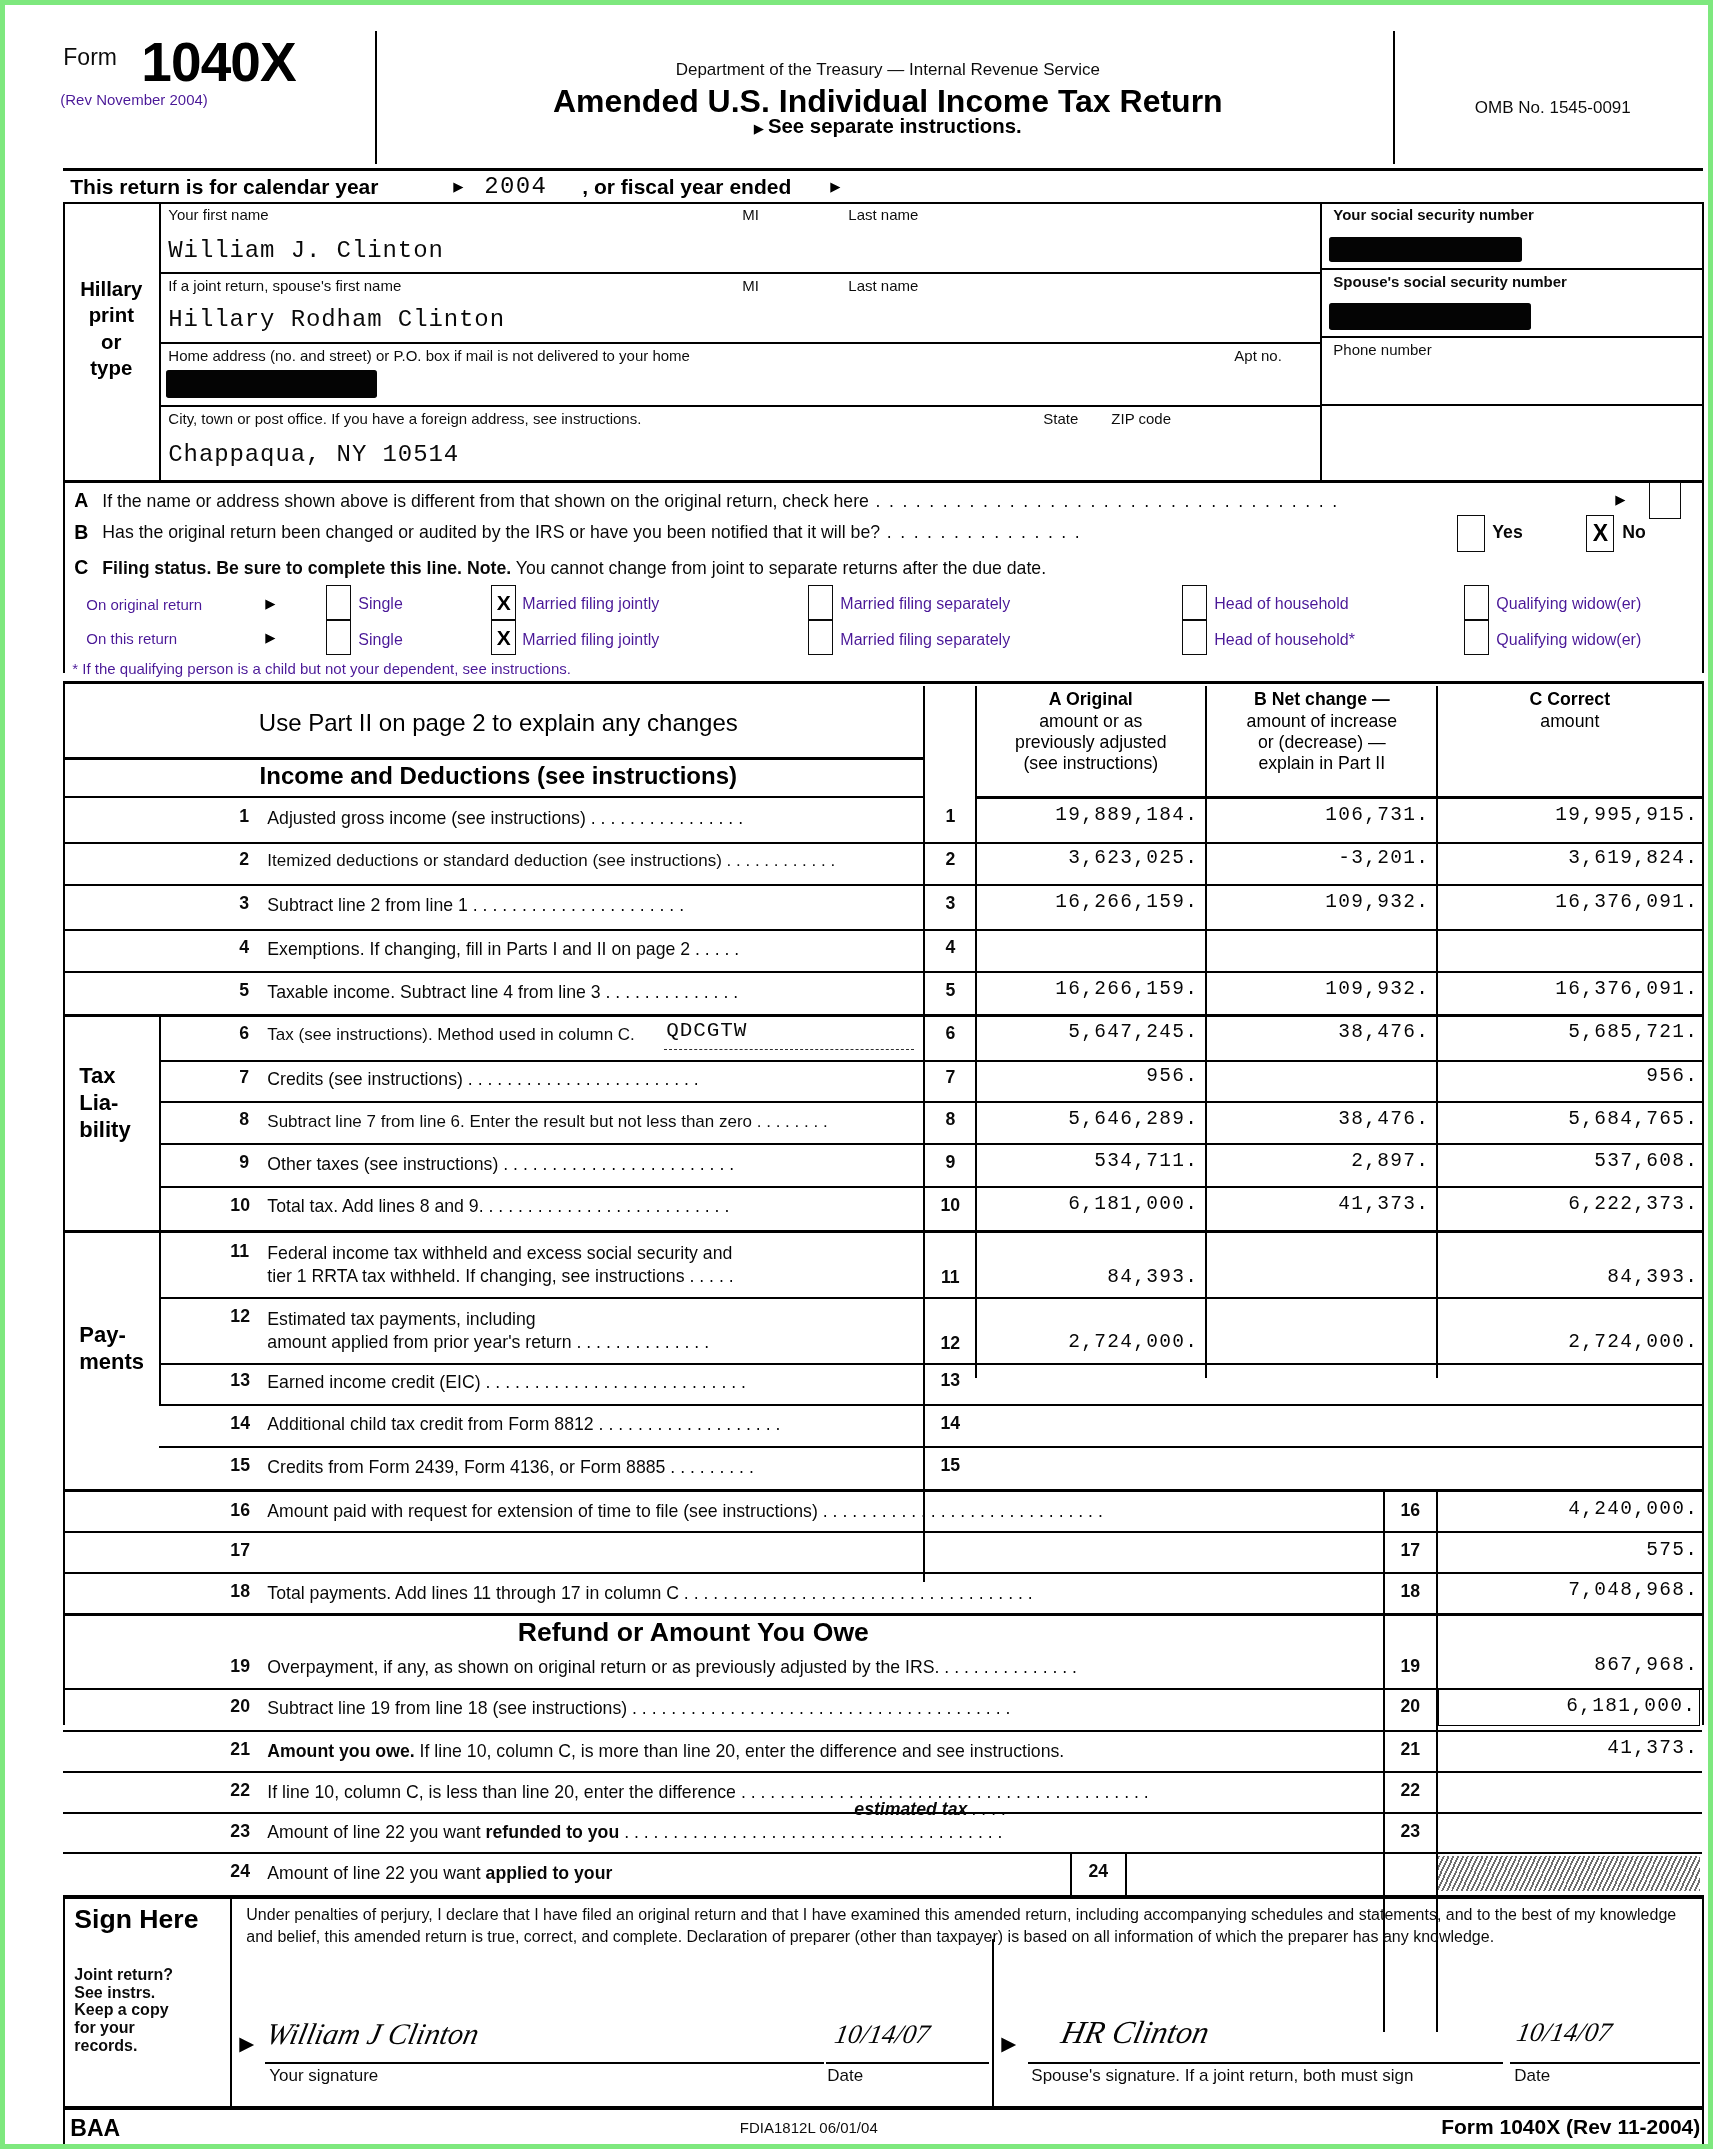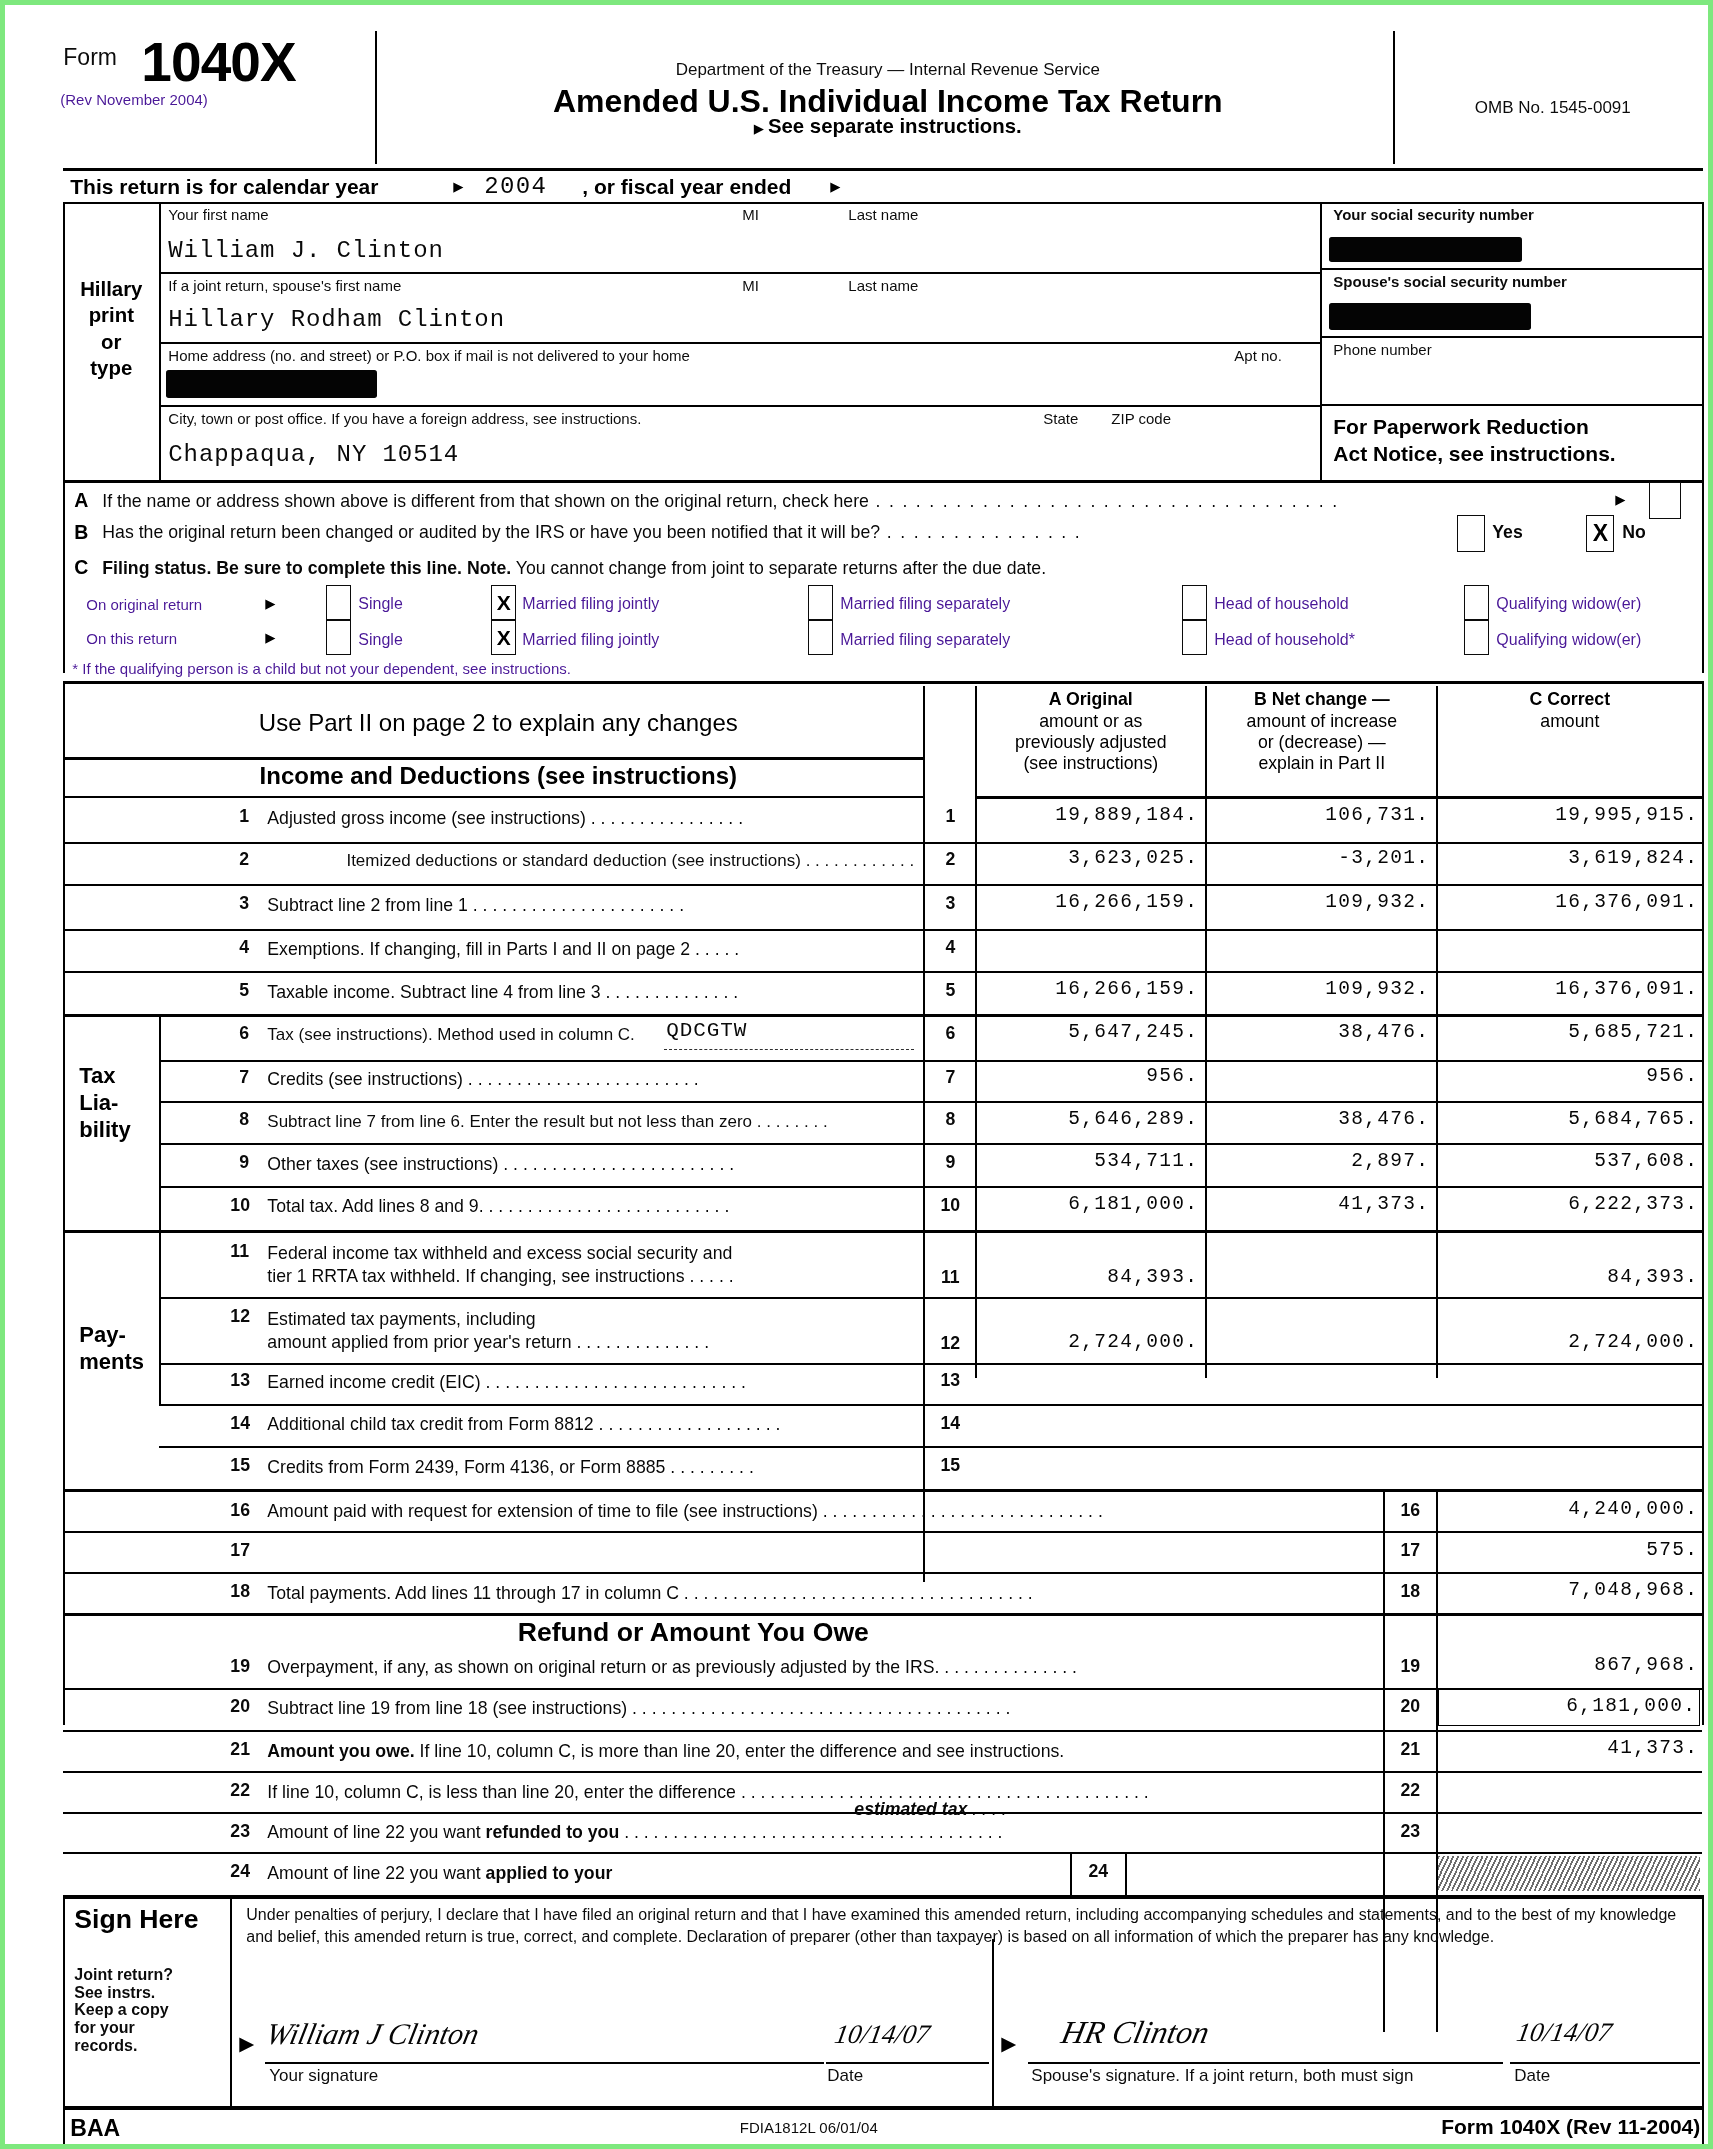--- a/index.html
+++ b/index.html
@@ -123,24 +123,20 @@
   <div class="abs redact" style="left:1319px;top:227px;width:193px;height:25px;"></div>
   <div class="abs ln" style="left:1310px;top:258px;width:383px;height:1.8px;"></div>
 
   <div class="abs sm" style="left:1323px;top:264px;font-weight:bold;"><span>Spouse's social security number</span></div>
   <div class="abs redact" style="left:1319px;top:293px;width:202px;height:26.6px;"></div>
   <div class="abs ln" style="left:1310px;top:326px;width:383px;height:1.8px;"></div>
 
   <div class="abs sm" style="left:1323px;top:332px;"><span>Phone number</span></div>
   <div class="abs ln" style="left:1310px;top:394px;width:383px;height:1.8px;"></div>
 
-  <div class="abs" style="left:1323px;top:404px;line-height:1.28;">
-    <div style="font-size:21px;font-weight:bold;color:#000;">For Paperwork Reduction</div>
-    <div style="font-size:21px;font-weight:bold;color:#000;">Act Notice, see instructions.</div>
-  </div>
 
   <div class="abs ln" style="left:53px;top:470px;width:1640px;height:2.7px;"></div>
 
   <div class="abs ln" style="left:53px;top:470px;width:1.8px;height:193px;"></div>
   <div class="abs ln" style="left:1692px;top:470px;width:1.8px;height:193px;"></div>
 
   <div class="abs" style="left:64px;top:479px;font-size:19.5px;font-weight:bold;"><span>A</span></div>
   <div class="abs md" style="left:92px;top:481px;width:1295px;">
     <span>If the name or address shown above is different from that shown on the original return, check here</span><span style="letter-spacing:1.8px;"> . . . . . . . . . . . . . . . . . . . . . . . . . . . . . . . . . . .</span>
   </div>
@@ -229,21 +225,21 @@
   <div class="abs ln" style="left:53px;top:786px;width:862px;height:1.8px;"></div>
   <div class="abs lnnum" style="left:229px;top:796px;"><span>1</span></div>
   <div class="abs md dots" style="left:257px;top:798px;width:647px;"><span>Adjusted gross income (see instructions)</span><span> . . . . . . . . . . . . . . . .</span></div>
   <div class="abs lnnum ctr" style="left:917px;top:796px;width:46px;"><span>1</span></div>
   <div class="abs num rt" style="left:968px;top:794px;width:220px;"><span>19,889,184.</span></div>
   <div class="abs num rt" style="left:1199px;top:794px;width:220px;"><span>106,731.</span></div>
   <div class="abs num rt" style="left:1429px;top:794px;width:259px;"><span>19,995,915.</span></div>
 
   <div class="abs ln" style="left:53px;top:832px;width:1639px;height:1.8px;"></div>
   <div class="abs lnnum" style="left:229px;top:839px;"><span>2</span></div>
-  <div class="abs sm dots" style="left:257px;top:842px;width:647px;font-size:17px;text-align:right;"><span>Itemized deductions or standard deduction (see instructions)</span><span> . . . . . . . . . . . .</span></div>
+  <div class="abs sm dots" style="left:257px;top:842px;width:647px;font-size:17px;"><span>Itemized deductions or standard deduction (see instructions)</span><span> . . . . . . . . . . . .</span></div>
   <div class="abs lnnum ctr" style="left:917px;top:839px;width:46px;"><span>2</span></div>
   <div class="abs num rt" style="left:968px;top:837px;width:220px;"><span>3,623,025.</span></div>
   <div class="abs num rt" style="left:1199px;top:837px;width:220px;"><span>-3,201.</span></div>
   <div class="abs num rt" style="left:1429px;top:837px;width:259px;"><span>3,619,824.</span></div>
 
   <div class="abs ln" style="left:53px;top:874px;width:1639px;height:1.8px;"></div>
   <div class="abs lnnum" style="left:229px;top:883px;"><span>3</span></div>
   <div class="abs md dots" style="left:257px;top:885px;width:647px;"><span>Subtract line 2 from line 1</span><span> . . . . . . . . . . . . . . . . . . . . . .</span></div>
   <div class="abs lnnum ctr" style="left:917px;top:883px;width:46px;"><span>3</span></div>
   <div class="abs num rt" style="left:968px;top:881px;width:220px;"><span>16,266,159.</span></div>

